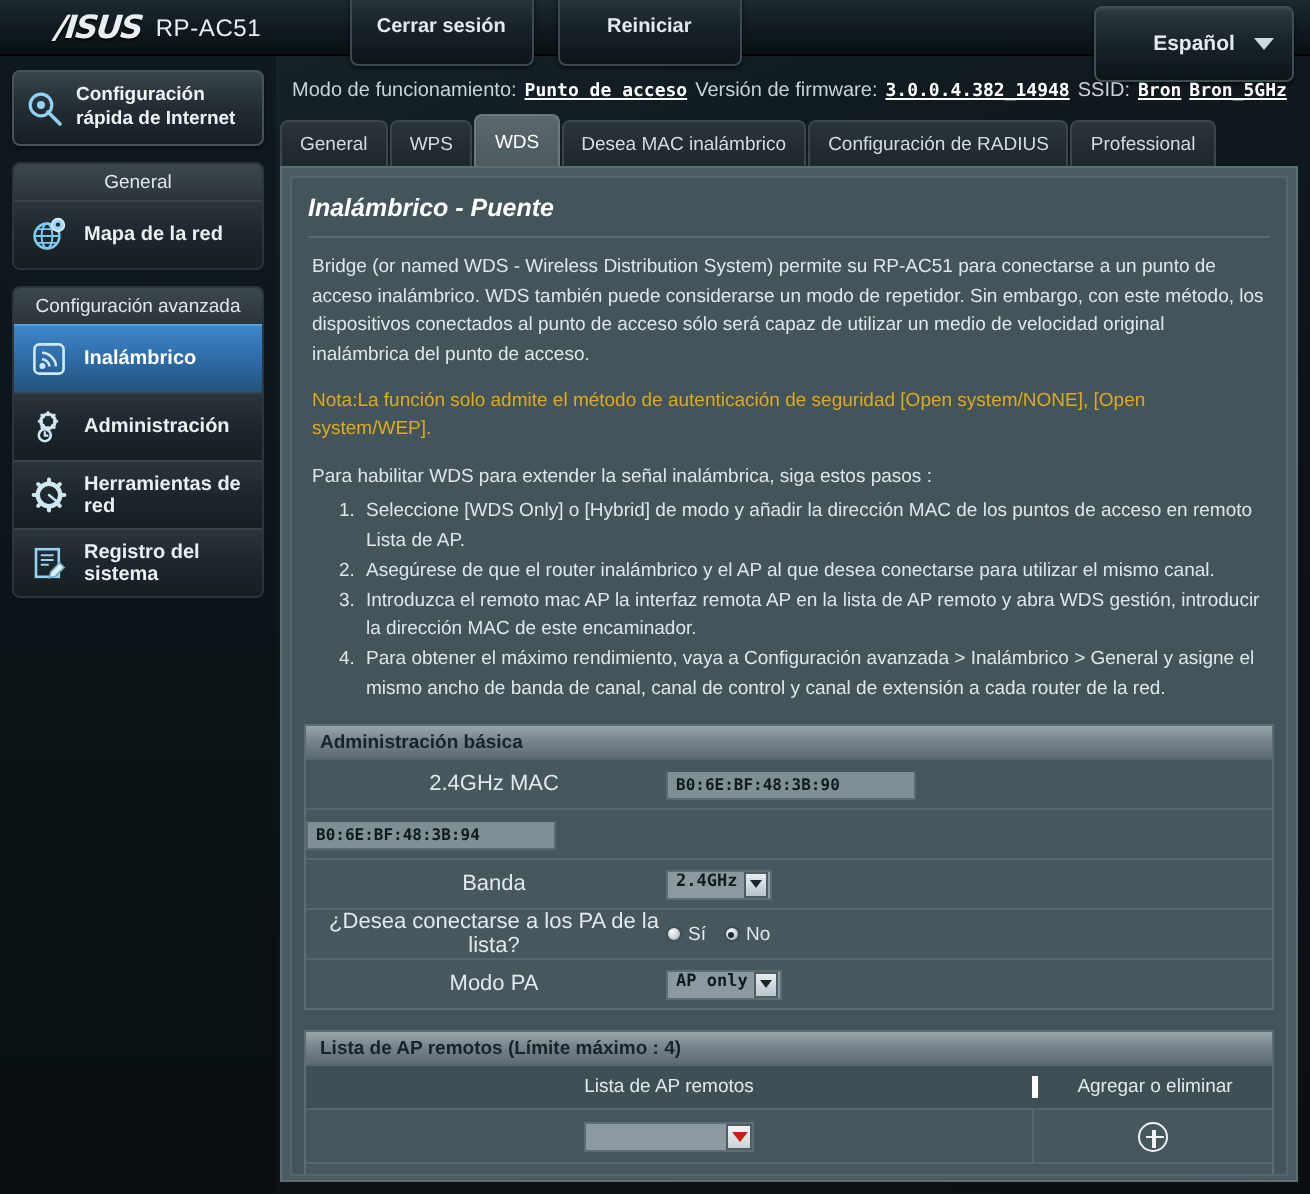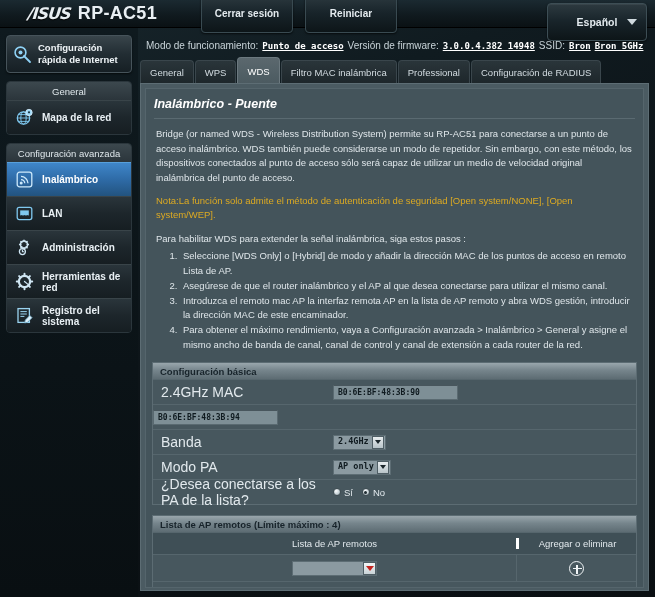--- a/index.html
+++ b/index.html
@@ -13,21 +13,21 @@
       linear-gradient(160deg,#18262c 0%, #101b20 25%, #0c1216 60%, #0a0f12 100%); }
 
   
   .topbar { position:absolute; left:0; top:0; width:655px; height:28px;
     background: linear-gradient(180deg,#1b2a31 0%, #101a1f 55%, #0a1114 100%);
     border-bottom:1px solid #000; display:flex; align-items:center; }
   .asus-logo { margin-left:28px; display:flex; align-items:center; gap:7px; }
   .asus-word { font-family:"DejaVu Sans", sans-serif; font-weight:bold; font-style:italic;
     font-size:16px; letter-spacing:-1px; color:#e8eef2; text-shadow:0 1px 1px #000;
     transform: skewX(-6deg); }
-  .model { font-size:18px; font-weight:bold; color:#e9eff3; letter-spacing:0.3px; }
+  .model { font-size:12px; font-weight:normal; color:#e9eff3; letter-spacing:0.3px; }
   .topbtn { height:39px; min-width:92px; margin-left:12px; border-radius:4px;
     background: linear-gradient(180deg,#2d3a40 0%, #18242a 48%, #0d1518 100%);
     border:1px solid #394a51; color:#e3eaee; font-size:10px; font-weight:bold;
     display:flex; align-items:center; justify-content:center;
     box-shadow:0 1px 2px rgba(0,0,0,.65), inset 0 1px 0 rgba(255,255,255,.06); cursor:pointer; }
   .topbtn.first { margin-left:44px; }
   .langsel { position:absolute; right:8px; top:3px; width:100px; height:38px; border-radius:4px;
     background: linear-gradient(180deg,#2d3a40 0%, #18242a 48%, #0d1518 100%);
     border:1px solid #3d4e55; display:flex; align-items:center; justify-content:center;
     box-shadow:0 1px 2px rgba(0,0,0,.6), inset 0 1px 0 rgba(255,255,255,.06); cursor:pointer; }
@@ -90,21 +90,21 @@
   ol.steps li { margin-bottom:0.5px; padding-left:3px; }
 
   
   .sect { margin:10px 6px 0 6px; border:1px solid #5c6c73; }
   .secthead { height:16px; background:linear-gradient(180deg,#99a6ac 0%, #76858c 45%, #5d6c73 100%);
     display:flex; align-items:center; padding-left:7px;
     font-size:9.5px; font-weight:bold; color:#17232a; }
   .row { height:25px; display:flex; align-items:center; border-top:1px solid #56666d;
     background:#47575e; }
   .row:first-of-type { border-top:none; }
-  .row .cell-label { width:180px; padding-left:8px; font-size:14px; color:#e2e9ed; }
+  .row .cell-label { width:180px; padding-left:8px; font-size:11px; color:#e2e9ed;text-align:center; }
   .row .cell-ctl { flex:1; display:flex; align-items:center; }
 
   .txtfield { width:125px; height:15px; background:#7e8f96; border:1px solid #5a6a71;
     border-top-color:#48565d; display:flex; align-items:center; padding-left:4px;
     font-family:"DejaVu Sans Mono", monospace; font-size:8px; color:#0f1a1f; font-weight:bold; }
   .sel { height:15px; background:#8b9aa1; border:1px solid #5d6d74; display:flex;
     align-items:flex-start; padding:0 1px 0 4px; gap:3px;
     font-family:"DejaVu Sans Mono", monospace; font-size:8.5px; color:#101b20; font-weight:bold; cursor:pointer; }
   .sel .arrowbox { width:12px; height:13px; background:linear-gradient(180deg,#e8edef,#b8c4c9);
     border:1px solid #4f5e65; display:flex; align-items:center; justify-content:center; }
@@ -208,30 +208,20 @@
           <svg width="19" height="19" viewBox="0 0 19 19">
             <rect x="2.2" y="2.2" width="14.6" height="14.6" rx="2.4" fill="none" stroke="#cde9fb" stroke-width="1.3"></rect>
             <circle cx="6.2" cy="13" r="1.5" fill="#cde9fb"></circle>
             <path d="M6 9.6 A4 4 0 0 1 9.8 13.2" fill="none" stroke="#cde9fb" stroke-width="1.3"></path>
             <path d="M6 6.4 A7.2 7.2 0 0 1 13 13.2" fill="none" stroke="#cde9fb" stroke-width="1.3"></path>
           </svg>
         </span>
         <span class="lbl">Inalámbrico</span>
       </div>
 
-      <div class="navitem">
-        <span class="icobox">
-          <svg width="19" height="19" viewBox="0 0 19 19">
-            <rect x="2.2" y="3.4" width="14.6" height="12.2" rx="2" fill="none" stroke="#7fc8ef" stroke-width="1.3"></rect>
-            <rect x="5.2" y="6.4" width="8.6" height="5" fill="#7fc8ef"></rect>
-            <path d="M6.6 11.4 v2.4 M9.5 11.4 v2.4 M12.4 11.4 v2.4" stroke="#18262e" stroke-width="1"></path>
-          </svg>
-        </span>
-        <span class="lbl">LAN</span>
-      </div>
 
       <div class="navitem">
         <span class="icobox">
           <svg width="19" height="19" viewBox="0 0 19 19">
             <circle cx="9" cy="6.6" r="3.6" fill="none" stroke="#cfe6f3" stroke-width="1.6"></circle>
             <path d="M9 2.2 v1.2 M9 9.8 v1.2 M4.6 6.6 h1.2 M12.2 6.6 h1.2 M5.9 3.5 l0.9 0.9 M11.2 8.8 l0.9 0.9 M12.1 3.5 l-0.9 0.9 M6.8 8.8 l-0.9 0.9" stroke="#cfe6f3" stroke-width="1.5" stroke-linecap="round"></path>
             <circle cx="7.4" cy="13.6" r="3" fill="none" stroke="#cfe6f3" stroke-width="1.3"></circle>
             <path d="M7.4 11.6 v2.2 h1.8" stroke="#cfe6f3" stroke-width="1.1" fill="none"></path>
           </svg>
         </span>
@@ -260,75 +250,63 @@
         </span>
         <span class="lbl">Registro del sistema</span>
       </div>
     </div>
   </div>
 
   <div class="tabrow">
     <div class="tab">General</div>
     <div class="tab">WPS</div>
     <div class="tab active">WDS</div>
-    <div class="tab">Filtro MAC inalámbrica</div>
+    <div class="tab">Desea MAC inalámbrico</div>
+    <div class="tab">Configuración de RADIUS</div>
     <div class="tab">Professional</div>
-    <div class="tab">Configuración de RADIUS</div>
   </div>
 
   <div class="panel">
     <div class="panel-inner">
 
       <div class="page-title">Inalámbrico - Puente</div>
       <div class="title-rule"></div>
 
       <div class="desc">Bridge (or named WDS - Wireless Distribution System) permite su RP-AC51 para conectarse a un punto de acceso inalámbrico. WDS también puede considerarse un modo de repetidor. Sin embargo, con este método, los dispositivos conectados al punto de acceso sólo será capaz de utilizar un medio de velocidad original inalámbrica del punto de acceso.</div>
       <div class="note">Nota:La función solo admite el método de autenticación de seguridad [Open system/NONE], [Open system/WEP].</div>
       <div class="lead">Para habilitar WDS para extender la señal inalámbrica, siga estos pasos :</div>
 
       <ol class="steps">
         <li>Seleccione [WDS Only] o [Hybrid] de modo y añadir la dirección MAC de los puntos de acceso en remoto Lista de AP.</li>
         <li>Asegúrese de que el router inalámbrico y el AP al que desea conectarse para utilizar el mismo canal.</li>
         <li>Introduzca el remoto mac AP la interfaz remota AP en la lista de AP remoto y abra WDS gestión, introducir la dirección MAC de este encaminador.</li>
         <li>Para obtener el máximo rendimiento, vaya a Configuración avanzada &gt; Inalámbrico &gt; General y asigne el mismo ancho de banda de canal, canal de control y canal de extensión a cada router de la red.</li>
       </ol>
 
       <div class="sect">
-        <div class="secthead">Configuración básica</div>
+        <div class="secthead">Administración básica</div>
 
         <div class="row">
           <div class="cell-label">2.4GHz MAC</div>
           <div class="cell-ctl">
             <div class="txtfield">B0:6E:BF:48:3B:90</div>
           </div>
         </div>
 
         <div class="row">
           <div class="cell-ctl">
             <div class="txtfield">B0:6E:BF:48:3B:94</div>
           </div>
         </div>
 
         <div class="row">
           <div class="cell-label">Banda</div>
           <div class="cell-ctl">
             <div class="sel">
               <span>2.4GHz</span>
-              <span class="arrowbox">
-                  <i></i>
-                </span>
-            </div>
-          </div>
-        </div>
-
-        <div class="row">
-          <div class="cell-label">Modo PA</div>
-          <div class="cell-ctl">
-            <div class="sel">
-              <span>AP only</span>
               <span class="arrowbox">
                   <i></i>
                 </span>
             </div>
           </div>
         </div>
 
         <div class="row">
           <div class="cell-label">¿Desea conectarse a los PA de la lista?</div>
           <div class="cell-ctl">
@@ -337,20 +315,32 @@
                 <span class="rdot"></span>
                 <span>Sí</span>
               </span>
               <span class="r">
                 <span class="rdot on"></span>
                 <span>No</span>
               </span>
             </div>
           </div>
         </div>
+
+        <div class="row">
+          <div class="cell-label">Modo PA</div>
+          <div class="cell-ctl">
+            <div class="sel">
+              <span>AP only</span>
+              <span class="arrowbox">
+                  <i></i>
+                </span>
+            </div>
+          </div>
+        </div>
       </div>
 
       <div class="sect">
         <div class="secthead">Lista de AP remotos (Límite máximo : 4)</div>
 
         <div class="aptable-head">
           <div class="c1">Lista de AP remotos</div>
           <div class="c2">Agregar o eliminar</div>
         </div>
 

